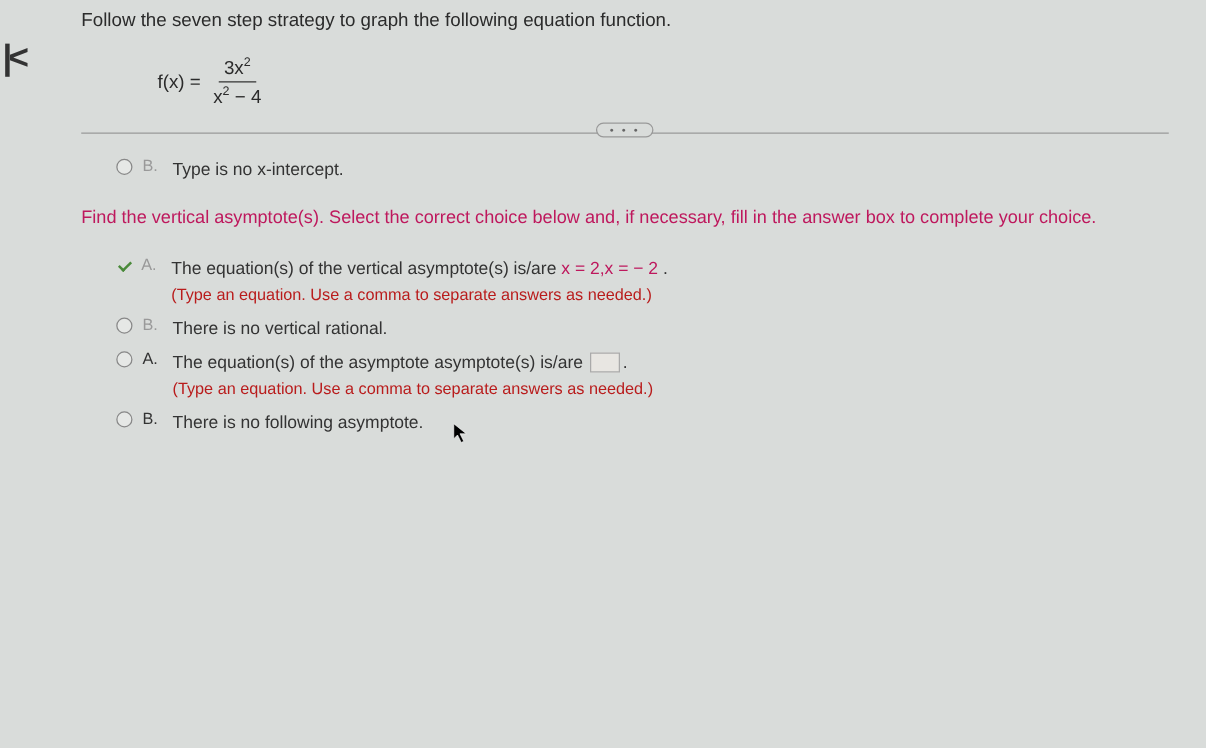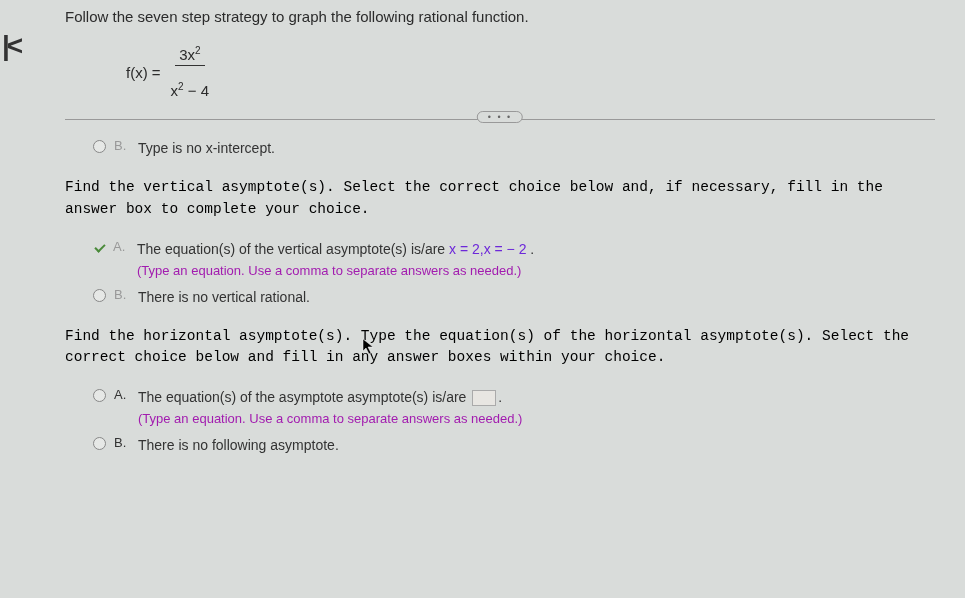--- a/index.html
+++ b/index.html
@@ -45,21 +45,20 @@
       display: flex;
       align-items: center;
     }
     .eq-label { margin-right: 6px; margin-left: 21px; }
     .fraction {
       display: inline-flex;
       flex-direction: column;
       align-items: center;
       vertical-align: middle;
       font-size: 15px;
-      gap: 13px;
     }
     .frac-top { border-bottom: 1.5px solid #333; padding: 0 4px 2px 4px; }
     .frac-bottom { padding: 2px 4px 0 4px; }
     sup { font-size: 10px; vertical-align: super; }
     .divider-wrap {
       position: relative;
       margin: 12px 0 18px 0;
     }
     .divider {
       border: none;
@@ -99,24 +98,23 @@
     .letter {
       color: #999;
       margin-right: 8px;
       font-size: 13px;
       flex-shrink: 0;
       min-width: 16px;
     }
     .letter-dark { color: #333; }
     .instr {
       font-size: 14.5px;
-      color: #000000;
+      color: #be185d;
       margin: 18px 0 18px 0;
       line-height: 1.5;
-      font-family: Liberation Mono, monospace;
     }
     .check-icon {
       width: 14px;
       height: 14px;
       margin-right: 6px;
       margin-top: 2px;
       flex-shrink: 0;
       position: relative;
     }
     .check-icon::before {
@@ -124,22 +122,22 @@
       position: absolute;
       left: 2px;
       top: 3px;
       width: 8px;
       height: 4px;
       border-left: 2.5px solid #4a8a3a;
       border-bottom: 2.5px solid #4a8a3a;
       transform: rotate(-45deg);
     }
     .choice-text { flex: 1; line-height: 1.5; }
-    .answer-highlight { color: #6d28d9; }
-    .hint { color: #a21caf; font-size: 13px; }
+    .answer-highlight { color: #be185d; }
+    .hint { color: #b91c1c; font-size: 13px; }
     .input-box {
       display: inline-block;
       width: 24px;
       height: 16px;
       background: #e8e6e2;
       border: 1px solid #aaa;
       vertical-align: middle;
       margin: 0 2px;
     }
     .cursor {
@@ -153,21 +151,21 @@
   </style>
 </head>
 <body>
 
 <div class="page-container">
 
   <div class="collapse-btn">|&lt;</div>
 
   <div class="content">
 
-    <div class="title">Follow the seven step strategy to graph the following rational function.</div>
+    <div class="title">Follow the seven step strategy to graph the following equation function.</div>
 
     <div class="equation">
       <span class="eq-label">f(x) =</span>
       <span class="fraction">
         <span class="frac-top"><span>3x</span><sup>2</sup></span>
         <span class="frac-bottom"><span>x</span><sup>2</sup><span> − 4</span></span>
       </span>
     </div>
 
     <div class="divider-wrap">
@@ -191,21 +189,20 @@
         <span class="hint">(Type an equation. Use a comma to separate answers as needed.)</span>
       </span>
     </div>
 
     <div class="choice-row">
       <span class="radio"></span>
       <span class="letter">B.</span>
       <span class="choice-text">There is no vertical rational.</span>
     </div>
 
-    <div class="instr">Find the horizontal asymptote(s). Type the equation(s) of the horizontal asymptote(s). Select the correct choice below and fill in any answer boxes within your choice.</div>
 
     <div class="choice-row">
       <span class="radio"></span>
       <span class="letter letter-dark">A.</span>
       <span class="choice-text">
         <span>The equation(s) of the asymptote asymptote(s) is/are </span><span class="input-box"></span><span>.</span><br>
         <span class="hint">(Type an equation. Use a comma to separate answers as needed.)</span>
       </span>
     </div>
 

